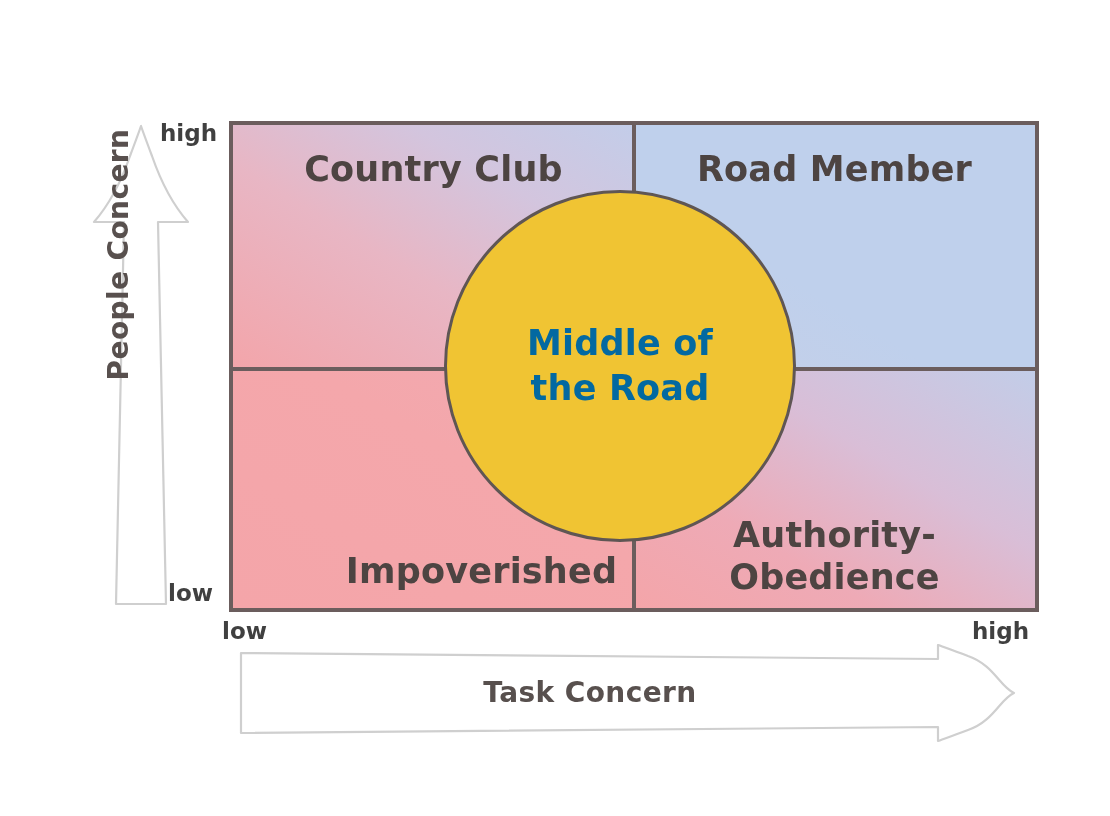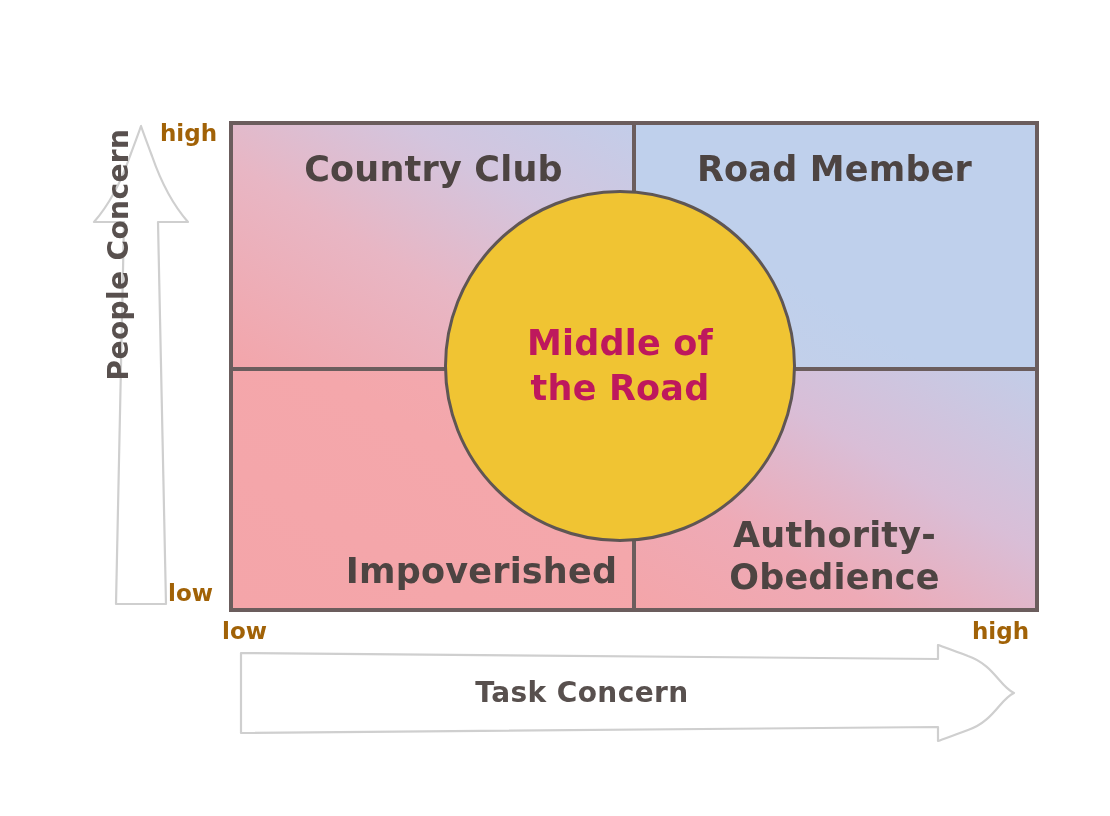--- a/index.html
+++ b/index.html
@@ -92,31 +92,31 @@
     background: #f0c433;
     border: 3px solid #5f5654;
     box-sizing: border-box;
     display: flex;
     align-items: center;
     justify-content: center;
     z-index: 5;
   }
   .center-label {
     text-align: center;
-    color: #be185d;
+    color: #0369a1;
     font-size: 35px;
     font-weight: 600;
     line-height: 1.28;
     letter-spacing: 0.2px;
   }
 
   
   .tick {
     position: absolute;
-    color: #a16207;
+    color: #404040;
     font-size: 23px;
     font-weight: 600;
     white-space: nowrap;
   }
   .tick-y-high { left: 160px; top: 120px; }
   .tick-y-low  { left: 168px; top: 580px; }
   .tick-x-low  { left: 222px; top: 618px; }
   .tick-x-high { left: 972px; top: 618px; }
 
   
@@ -141,21 +141,21 @@
     transform-origin: center center;
     transform: rotate(-90deg) translateX(0);
   }
   #people-axis-label-inner {
     display: block;
     width: 290px;
     margin-left: -119px;
     text-align: center;
   }
   #task-axis-label {
-    left: 232px;
+    left: 240px;
     top: 676px;
     width: 700px;
     font-size: 28px;
     text-align: center;
   }
 </style>
 </head>
 <body>
 
 <div id="diagram-root">

